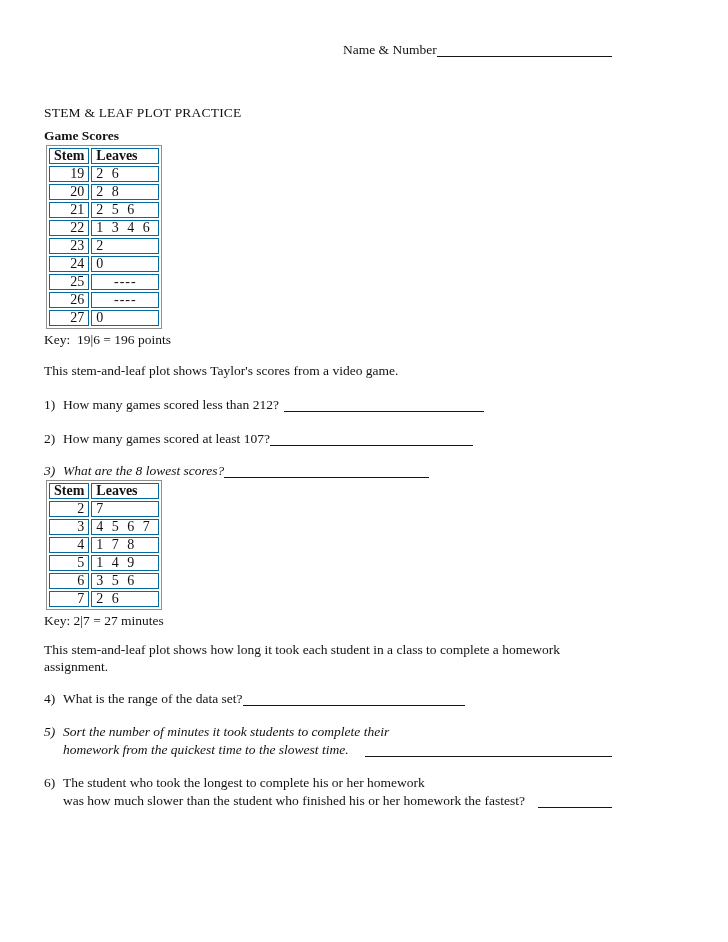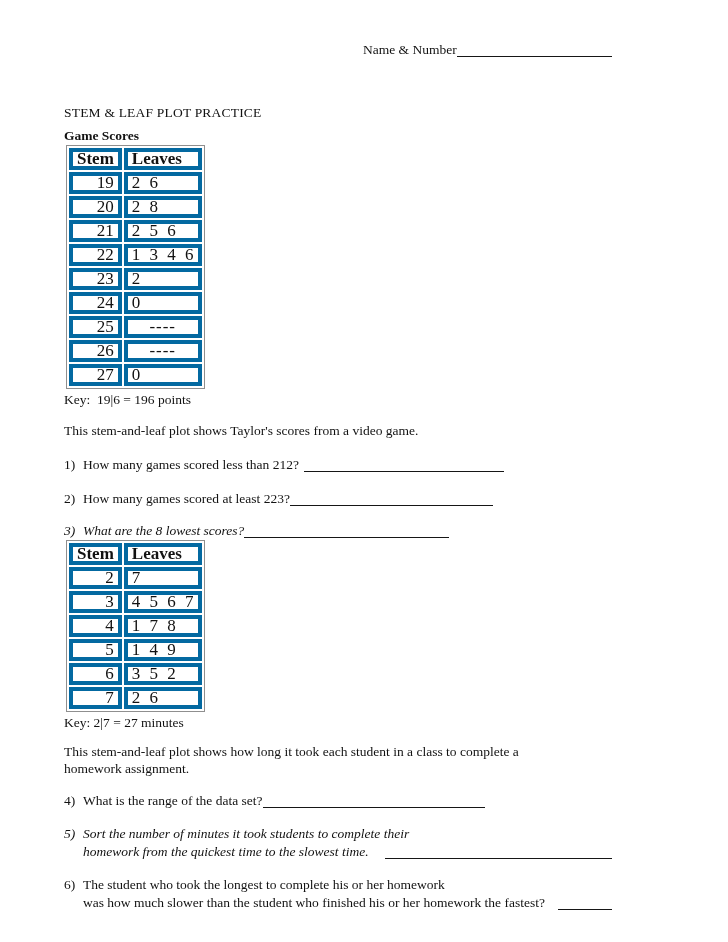--- a/index.html
+++ b/index.html
@@ -6,42 +6,42 @@
   .page {
     position: relative;
     width: 612px;
     height: 942px;
     box-sizing: border-box;
     background: #ffffff;
     color: #121212;
     font-family: "Liberation Serif", "DejaVu Serif", serif;
     font-size: 13.5px;
     line-height: 17px;
-    padding: 41px 44px 0 64px;
+    padding: 41px 44px 0 44px;
     overflow: hidden;
   }
   .name-line { margin: 0 0 0 299px; white-space: nowrap; }
   .worksheet-title { margin-top: 46px; letter-spacing: 0.2px; }
   .section-heading { font-weight: bold; }
   .h-game { margin-top: 6px; }
   .h-hw { margin-top: 15px; }
 
   table.slp {
     border-collapse: separate;
     border-spacing: 2px;
     border: 1px solid #8f8f8f;
     margin: 1px 0 0 2px;
     background: #ffffff;
   }
   table.slp th, table.slp td {
-    border: 4px solid #0369a1;
+    border: 1px solid #0369a1;
     line-height: 14px;
     height: 14px;
     padding: 0 4px;
-    font-size: 17px;
+    font-size: 14px;
     vertical-align: middle;
   }
   th.stem-h { width: 30px; text-align: center; font-weight: bold; }
   th.leaves-h { width: 58px; text-align: left; font-weight: bold; padding-left: 5px; }
   td.stem-cell { text-align: right; padding-right: 5px; }
   td.leaves-cell { text-align: left; padding-left: 5px; white-space: pre; word-spacing: 5px; }
   td.leaves-cell.dashes { text-align: center; word-spacing: 0; letter-spacing: 1px; }
 
   .key-line { margin-top: 2px; white-space: pre; }
   .para { margin-top: 14px; }
@@ -120,21 +120,21 @@
         </tr>
       </tbody>
   </table>
 
   <div class="key-line">Key:  19|6 = 196 points</div>
 
   <div class="para">This stem-and-leaf plot shows Taylor's scores from a video game.</div>
 
   <div class="q q-1"><span class="qnum">1)</span><span>How many games scored less than 212?</span><span class="blank" style="width:200px;margin-left:5px"></span></div>
 
-  <div class="q q-2"><span class="qnum">2)</span><span>How many games scored at least 223?</span><span class="blank" style="width:203px"></span></div>
+  <div class="q q-2"><span class="qnum">2)</span><span>How many games scored at least 107?</span><span class="blank" style="width:203px"></span></div>
 
   <div class="q q-3"><span class="qnum">3)</span><span>What are the 8 lowest scores?</span><span class="blank" style="width:205px"></span></div>
 
 
   <table class="slp">
     <thead>
       <tr>
         <th class="stem-h">Stem</th>
         <th class="leaves-h">Leaves</th>
       </tr>
@@ -151,21 +151,21 @@
         <tr>
           <td class="stem-cell">4</td>
           <td class="leaves-cell">1 7 8</td>
         </tr>
         <tr>
           <td class="stem-cell">5</td>
           <td class="leaves-cell">1 4 9</td>
         </tr>
         <tr>
           <td class="stem-cell">6</td>
-          <td class="leaves-cell">3 5 2</td>
+          <td class="leaves-cell">3 5 6</td>
         </tr>
         <tr>
           <td class="stem-cell">7</td>
           <td class="leaves-cell">2 6</td>
         </tr>
       </tbody>
   </table>
 
   <div class="key-line">Key: 2|7 = 27 minutes</div>
 

